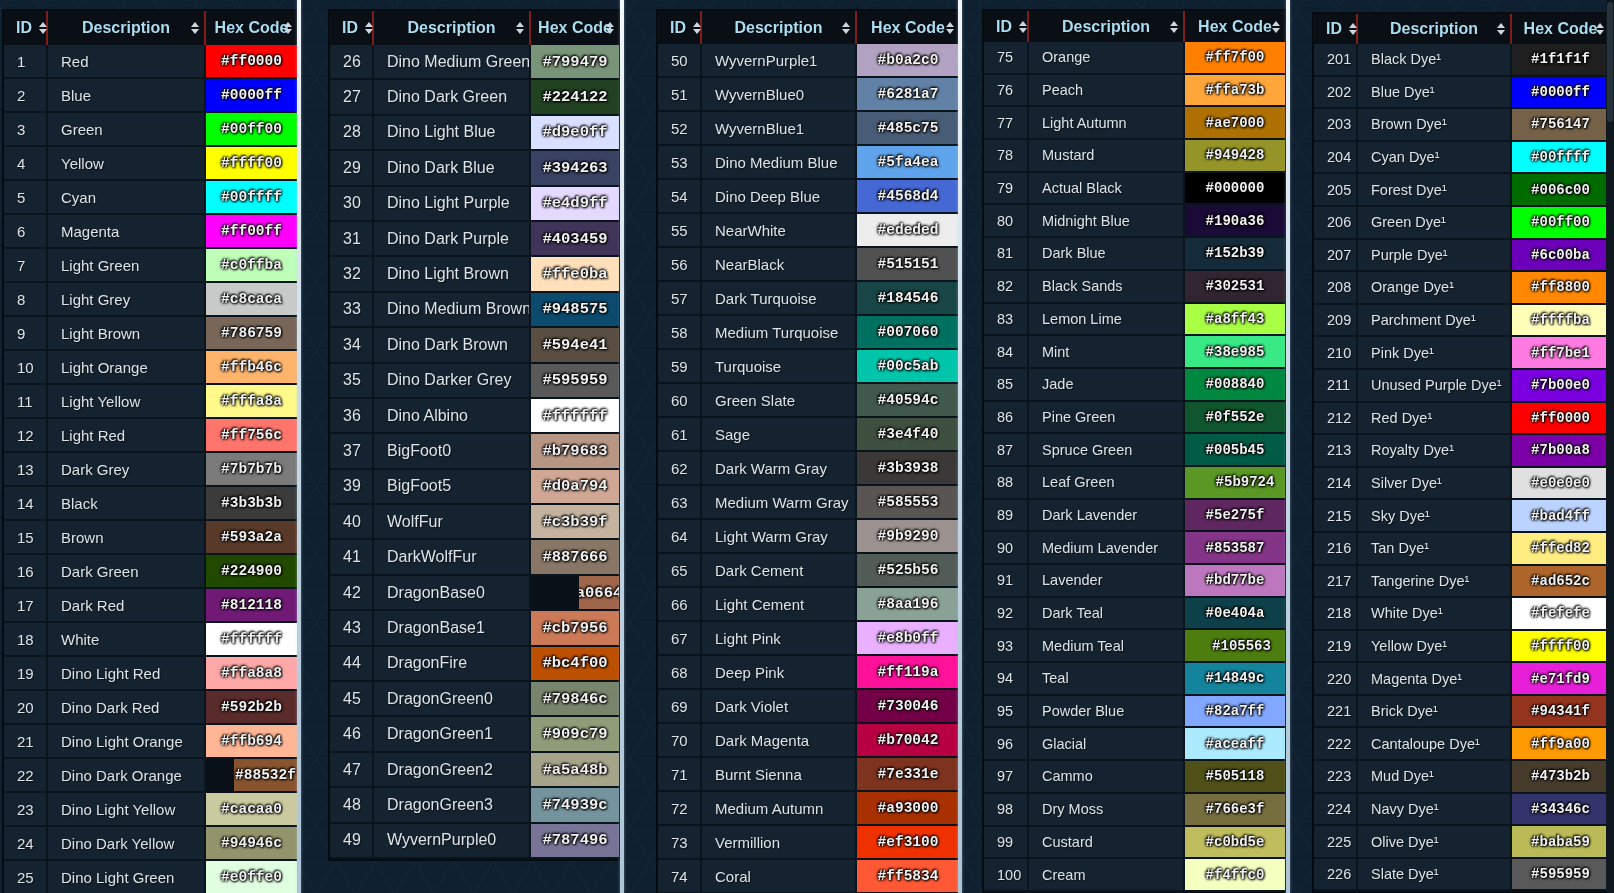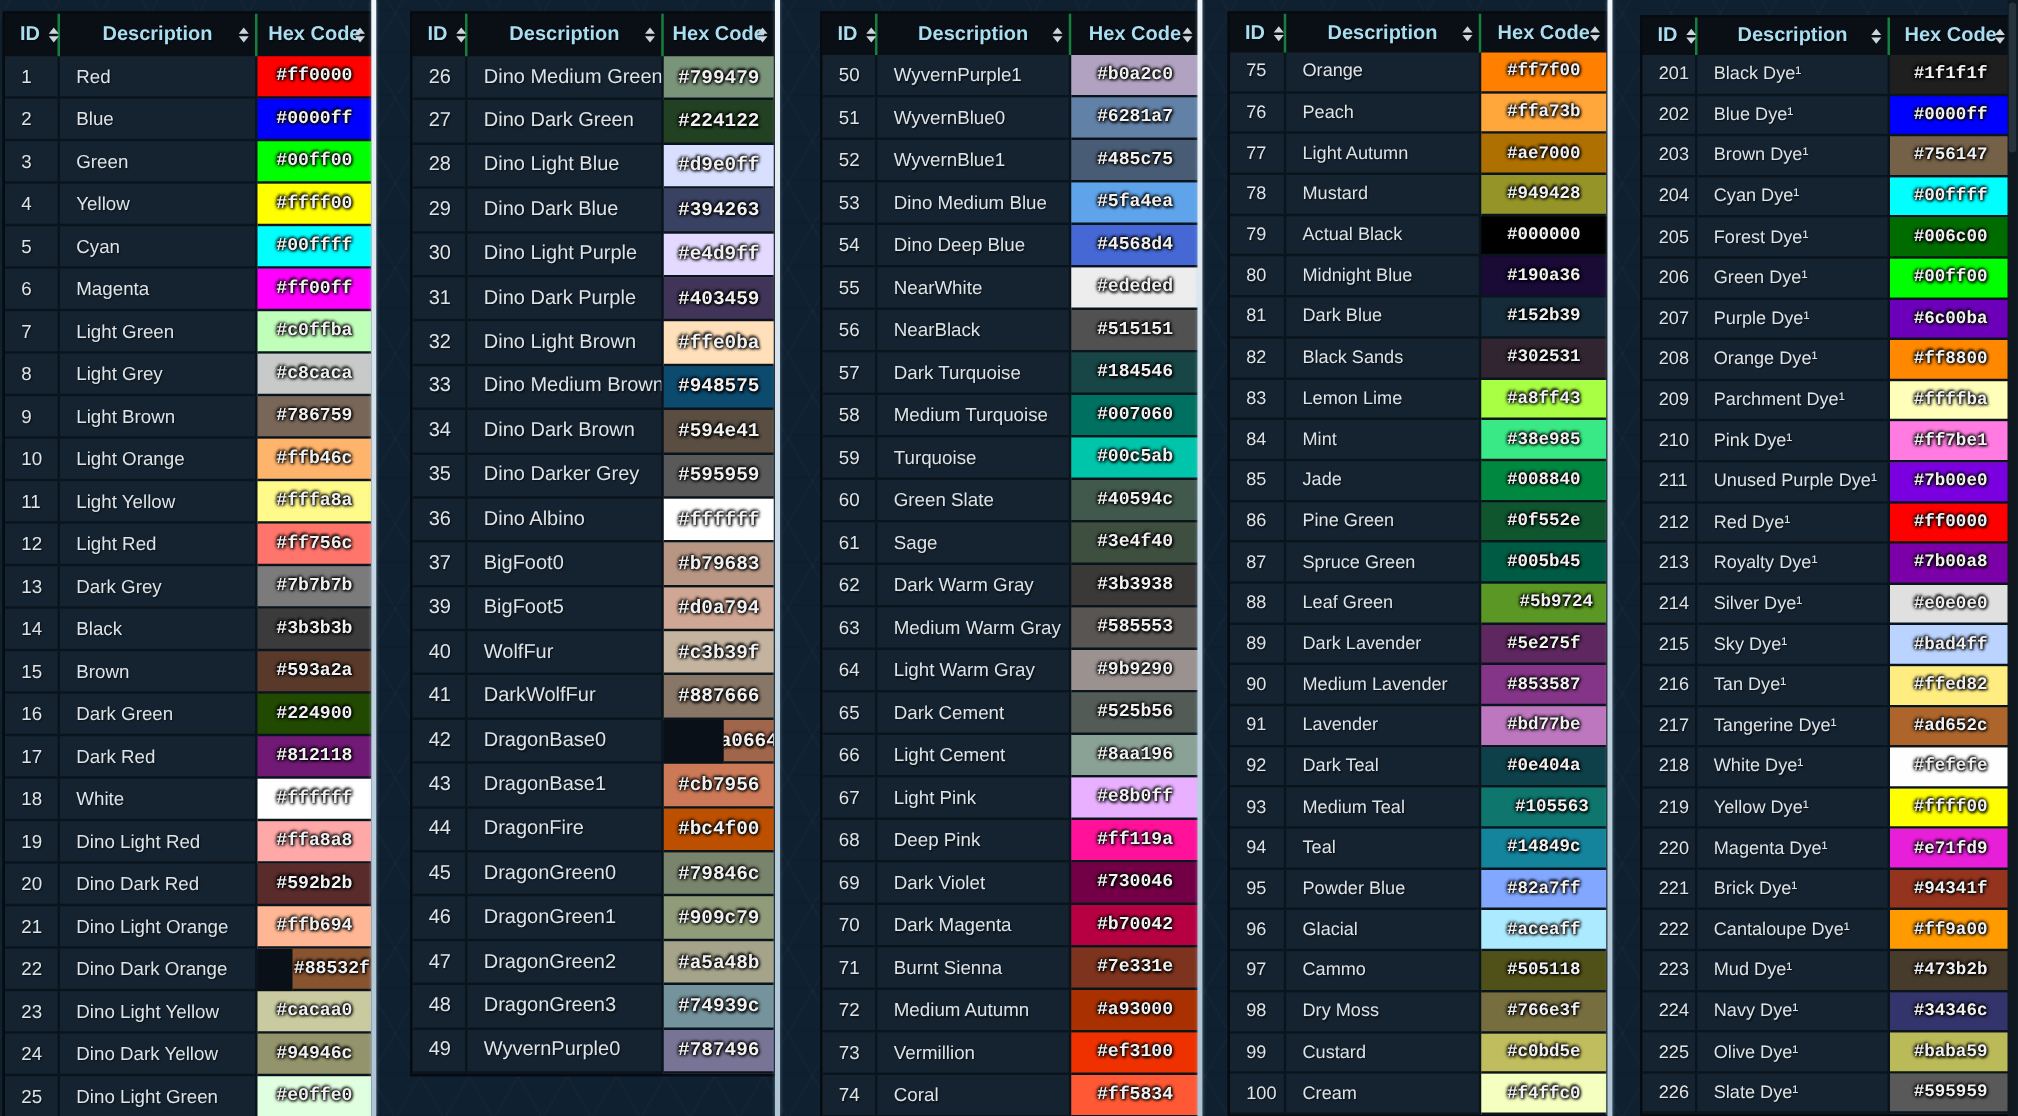--- a/index.html
+++ b/index.html
@@ -17,21 +17,21 @@
   }
   .panel{position:absolute;}
   .table{border:2px solid #060b10;background:#0a1017;}
   .thead,.row{display:grid;grid-template-columns:var(--cols);}
   .thead{
     background:#0a0f15;color:#a9ddf1;font-weight:bold;
     height:var(--hh);font-size:16px;
   }
   .hcell{
     position:relative;display:flex;align-items:center;justify-content:center;
-    border-right:2px solid #15803d;box-sizing:border-box;
+    border-right:2px solid #7f1d1d;box-sizing:border-box;
     text-shadow:1px 1px 1px rgba(0,0,0,0.7);cursor:pointer;
   }
   .hcell:last-child{border-right:none;}
   .hcell.hid{justify-content:flex-start;padding-left:12px;}
   .sort{display:inline-flex;flex-direction:column;gap:2px;margin-left:7px;}
   .sort.abs{position:absolute;right:5px;top:50%;transform:translateY(-50%);margin:0;}
   .sort i{display:block;width:0;height:0;border-left:4px solid transparent;border-right:4px solid transparent;}
   .sort .up{border-bottom:5px solid #ccd6dd;}
   .sort .dn{border-top:5px solid #ccd6dd;}
   .row{height:var(--rh);}
@@ -639,21 +639,21 @@
           <div class="cell hex" style="background-color: rgb(189, 119, 190);">#bd77be</div>
         </div>
         <div class="row">
           <div class="cell id">92</div>
           <div class="cell desc">Dark Teal</div>
           <div class="cell hex" style="background-color: rgb(14, 64, 74);">#0e404a</div>
         </div>
         <div class="row">
           <div class="cell id">93</div>
           <div class="cell desc">Medium Teal</div>
-          <div class="cell hex" style="background-color: #0f766e; padding-left: 13px;">#105563</div>
+          <div class="cell hex" style="background-color: #4d7c0f; padding-left: 13px;">#105563</div>
         </div>
         <div class="row">
           <div class="cell id">94</div>
           <div class="cell desc">Teal</div>
           <div class="cell hex" style="background-color: rgb(20, 132, 156);">#14849c</div>
         </div>
         <div class="row">
           <div class="cell id">95</div>
           <div class="cell desc">Powder Blue</div>
           <div class="cell hex" style="background-color: rgb(130, 167, 255);">#82a7ff</div>

